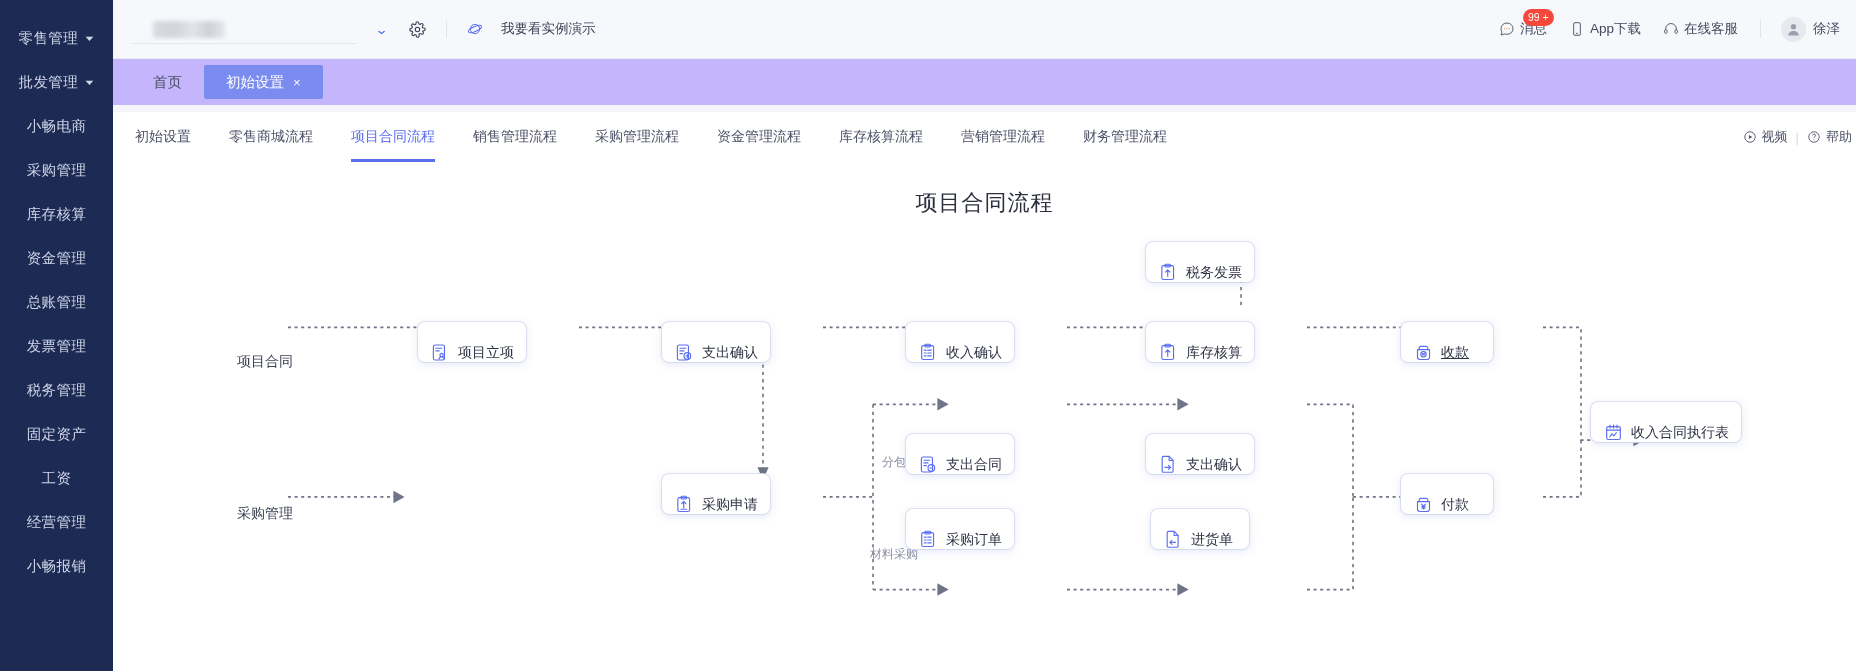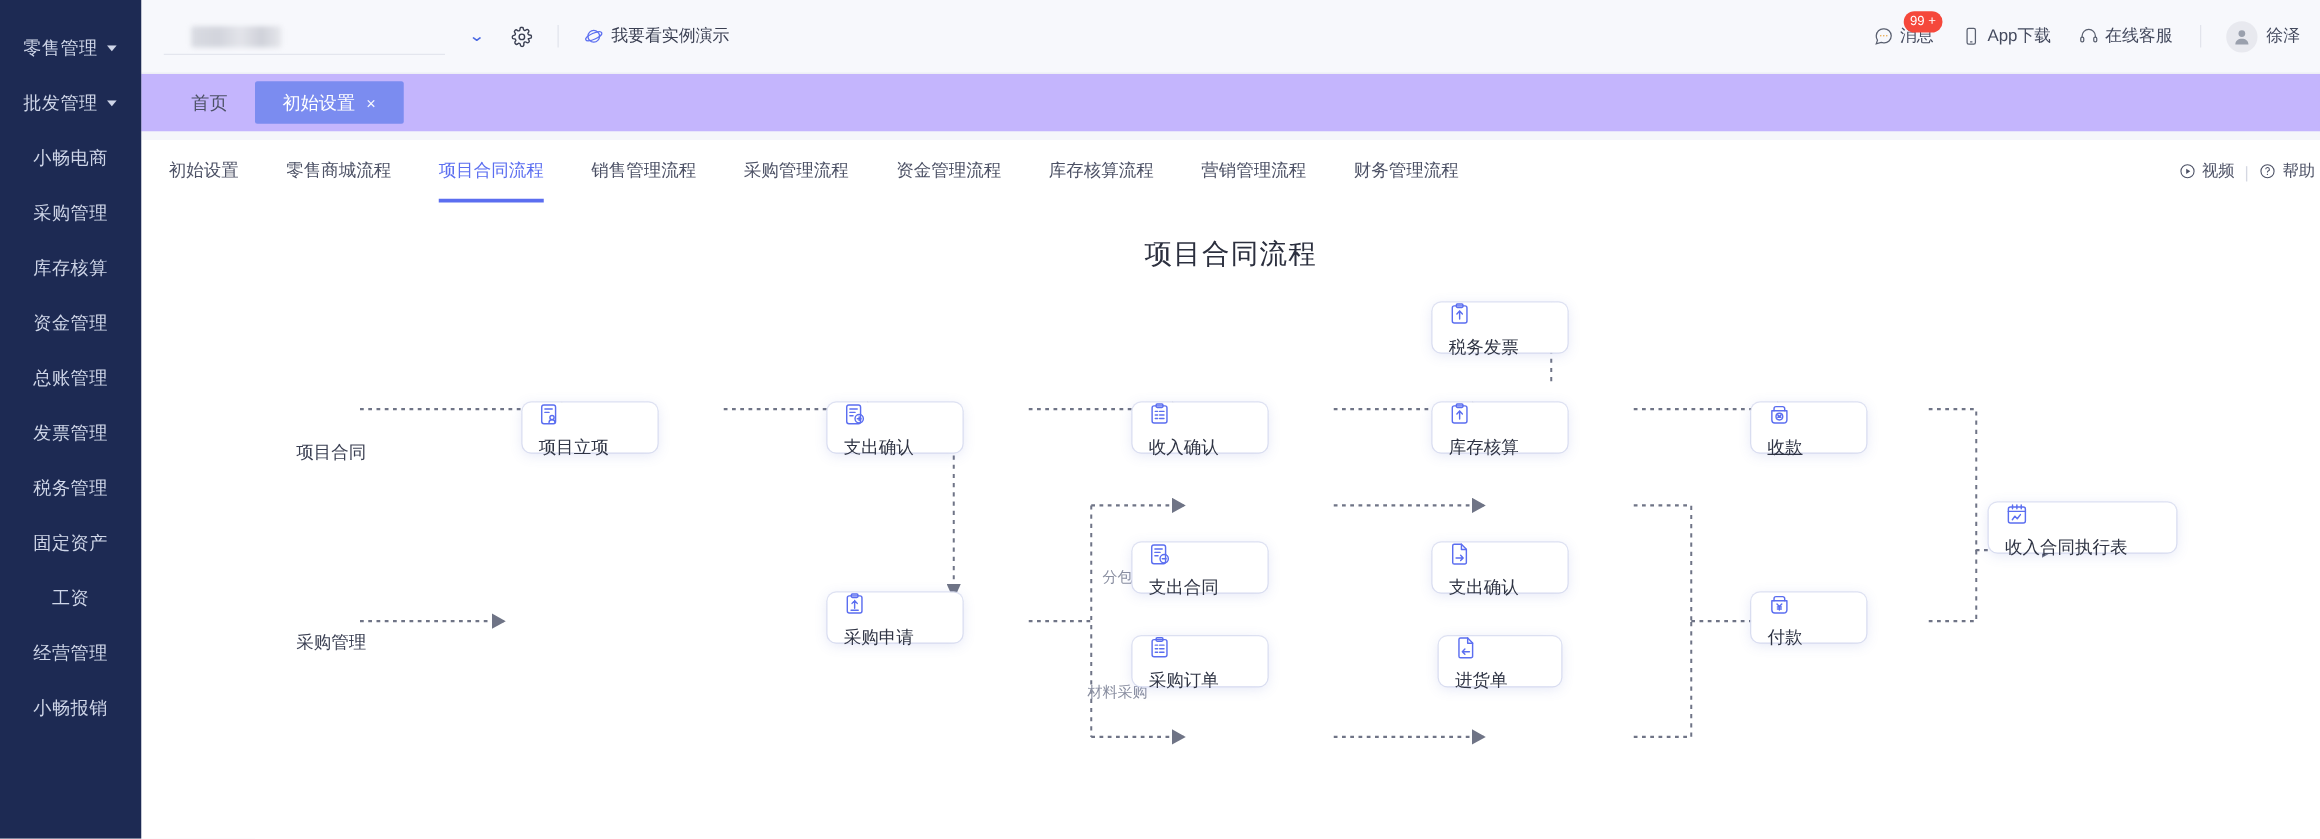--- a/index.html
+++ b/index.html
@@ -40,21 +40,21 @@
   .search-box { width: 225px; height:30px; position:relative; display:flex; align-items:flex-end;}
   .search-redact {
     width: 72px; height: 17px; margin-left: 22px; margin-bottom:6px;
     background: linear-gradient(90deg,#d9dbe2 0%, #d2d4dc 30%, #e3e4ea 55%, #cfd1d9 78%, #e6e7ec 100%);
     filter: blur(2.2px); border-radius:2px;
   }
   .search-underline { position:absolute; left:0; right:0; bottom:0; height:1px; background:#e4e6ee; }
   .chev-down { margin-left:20px; color:#4a69e2; font-size:13px; transform:scaleX(1.25); cursor:pointer;}
   .gear { margin-left:22px; cursor:pointer; display:flex; }
   .tb-divider { width:1px; height:18px; background:#e2e4ec; margin-left:20px; }
-  .demo-link { margin-left:20px; display:flex; align-items:center; gap:6px; color:#3a3f52; font-size:13.5px; cursor:pointer;}
+  .demo-link { margin-left:20px; display:flex; align-items:center; gap:18px; color:#3a3f52; font-size:13.5px; cursor:pointer;}
 
   .topbar-right { margin-left:auto; display:flex; align-items:center; }
   .tr-item { display:flex; align-items:center; gap:5px; color:#444a5e; font-size:13.5px; cursor:pointer; margin-left:22px; position:relative;}
   .badge {
     position:absolute; top:-11px; left:24px; background:#f5483b; color:#fff;
     font-size:10.5px; line-height:1; padding:3px 5px 3px 5px; border-radius:9px; font-weight:400;
     white-space:nowrap;
   }
   .tr-divider { width:1px; height:18px; background:#e2e4ec; margin-left:22px; }
   .avatar {
@@ -80,22 +80,22 @@
   .srlink { display:flex; align-items:center; gap:5px; cursor:pointer; }
   .srsep { margin:0 8px; color:#d5d8e2; }
 
   .chart-title { text-align:center; font-size:22px; color:#2b2f3e; margin-top:26px; letter-spacing:1px; }
 
   
   .canvas { position:absolute; left:0; top:0; width:100%; height:100%; }
   .node {
     position:absolute; height:40px; background:#fff; border-radius:7px;
     box-shadow: 0 2px 10px rgba(90,105,200,0.17), 0 0 0 1px rgba(225,228,243,0.9);
-    display:flex; align-items:flex-start; padding:0 13px; gap:8px; cursor:pointer;
-    font-size:14px; color:#2f3444; white-space:nowrap;flex-direction:column;
+    display:flex; align-items:flex-end; padding:0 13px; gap:8px; cursor:pointer;
+    font-size:14px; color:#2f3444; white-space:nowrap;
   }
   .node .ni { flex:0 0 19px; width:19px; height:19px; display:block; }
   .rowlabel { position:absolute; font-size:14px; color:#3a3f52; white-space:nowrap; }
   .edgelabel { position:absolute; font-size:12px; color:#8a8fa1; white-space:nowrap; }
   svg.lines { position:absolute; left:0; top:0; width:100%; height:100%; pointer-events:none; }
 </style>
 </head>
 <body>
 
 <div class="app">

